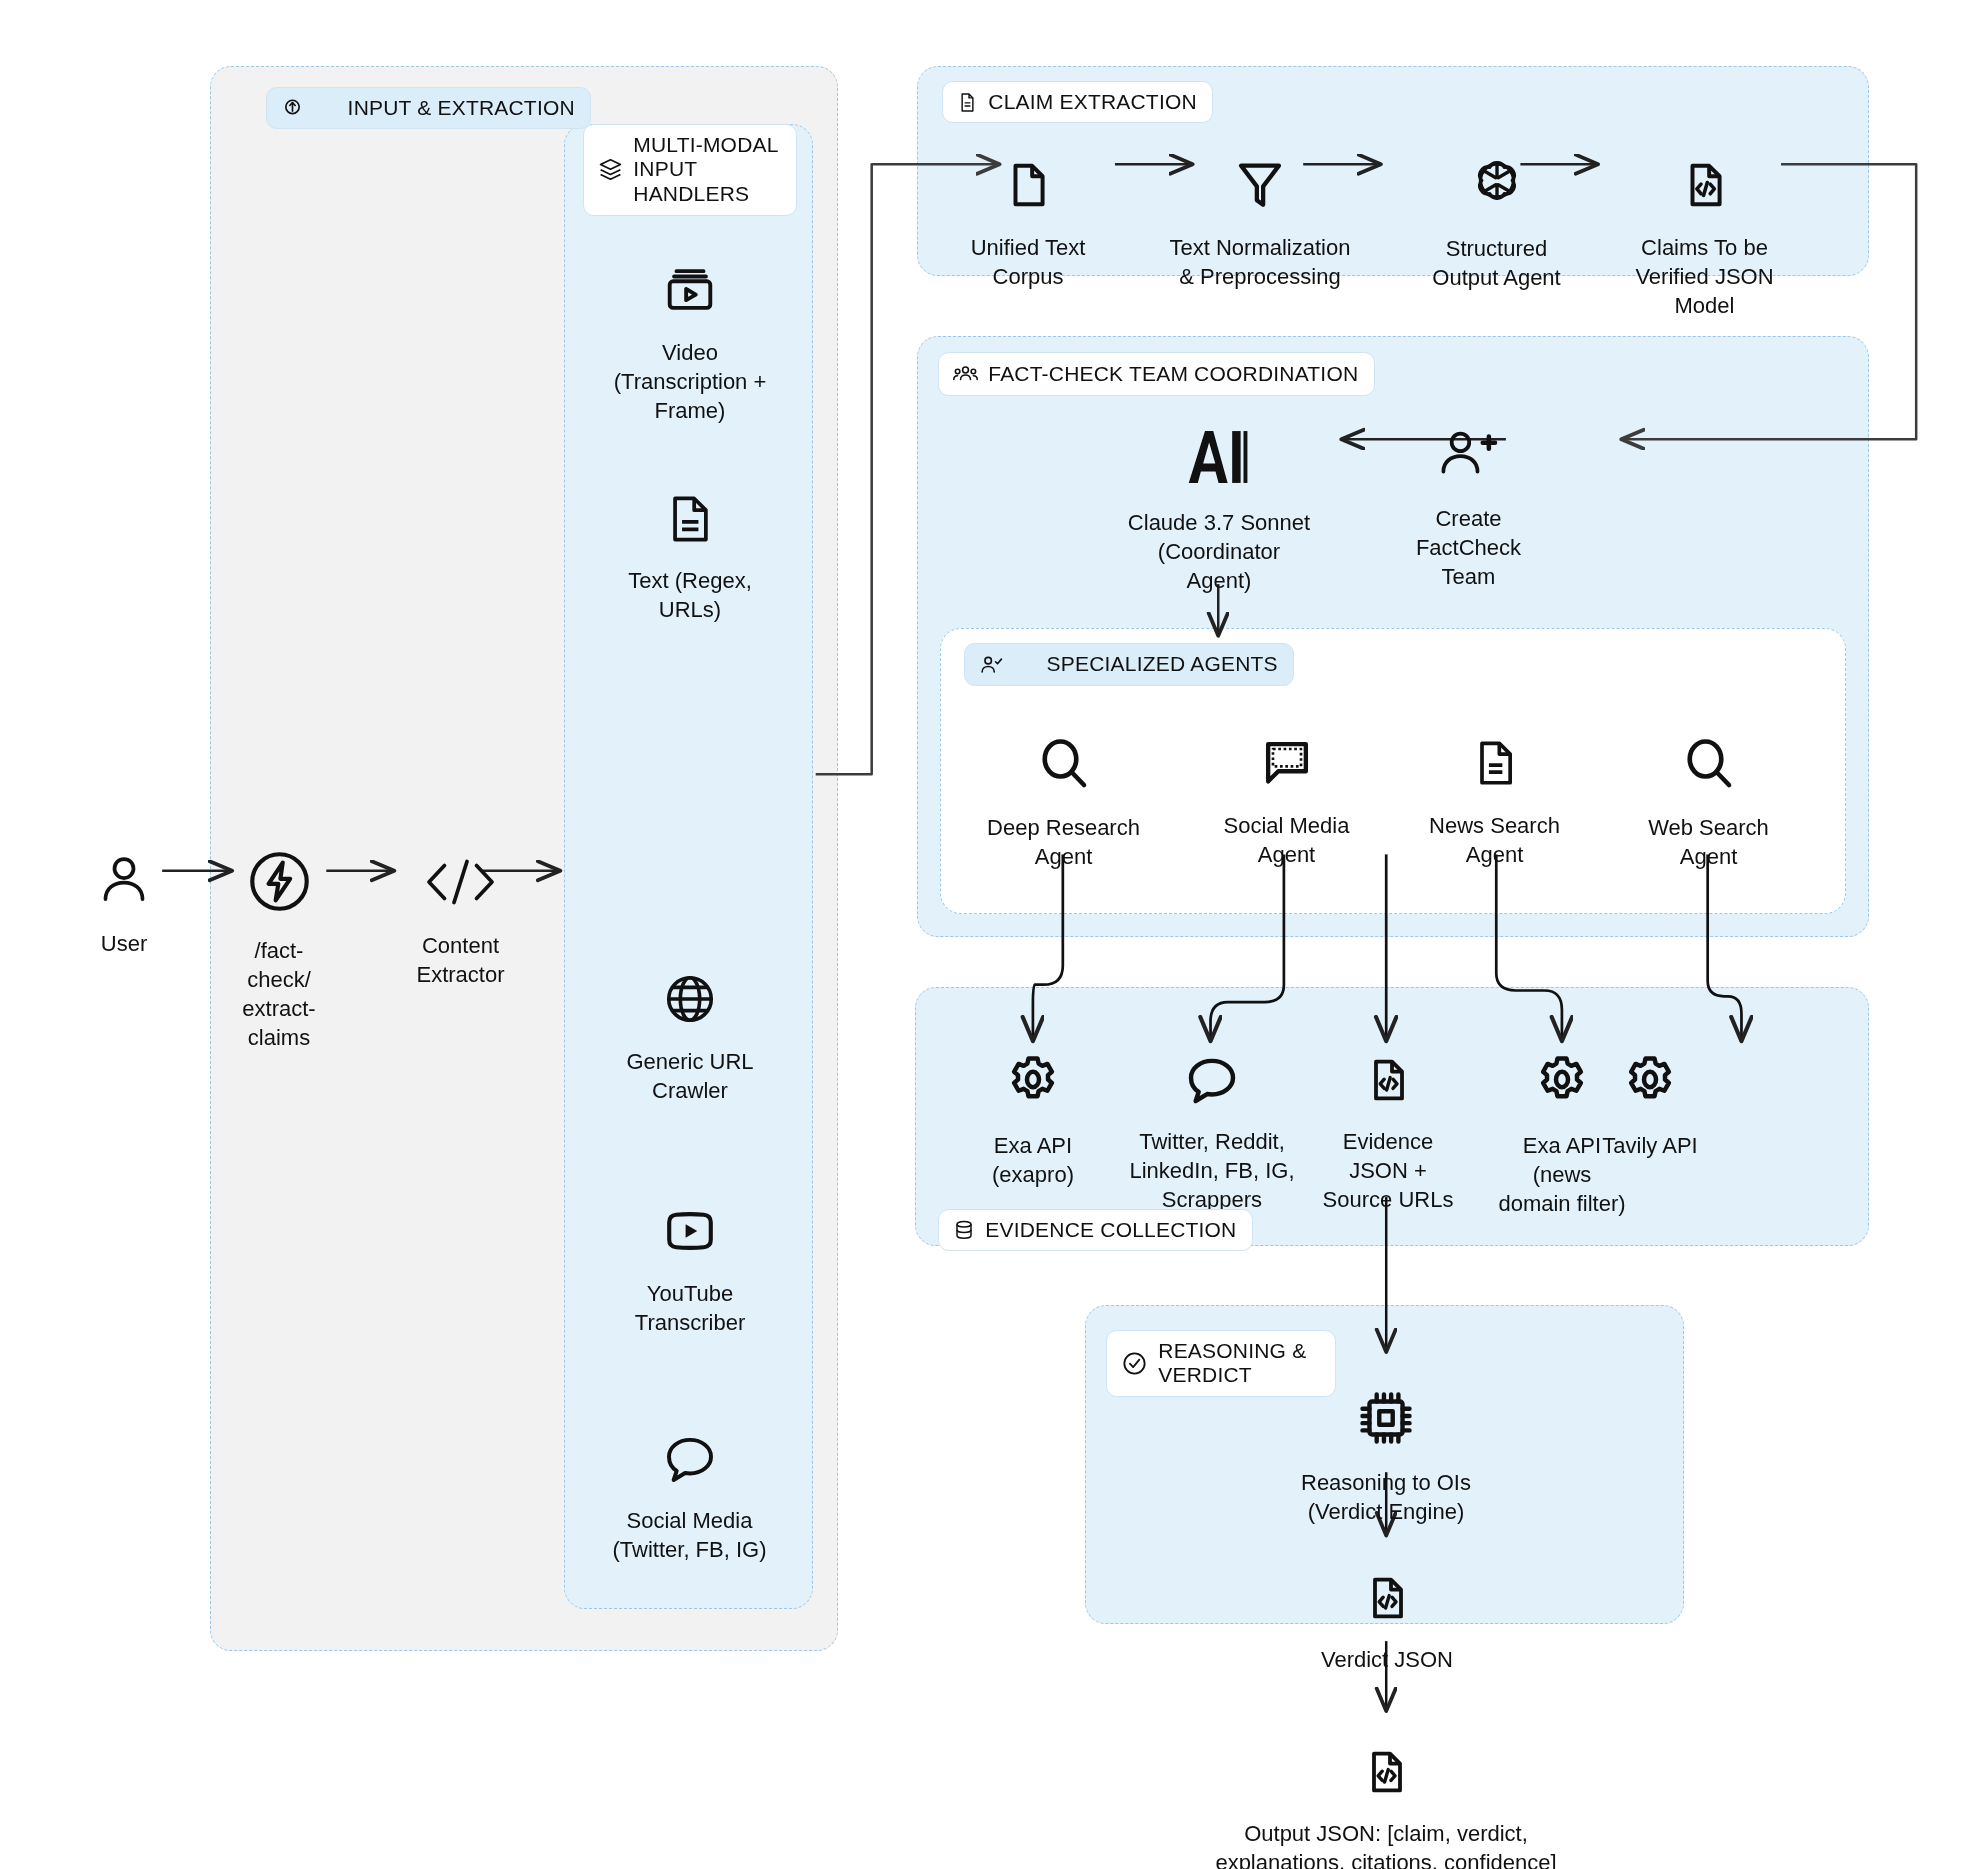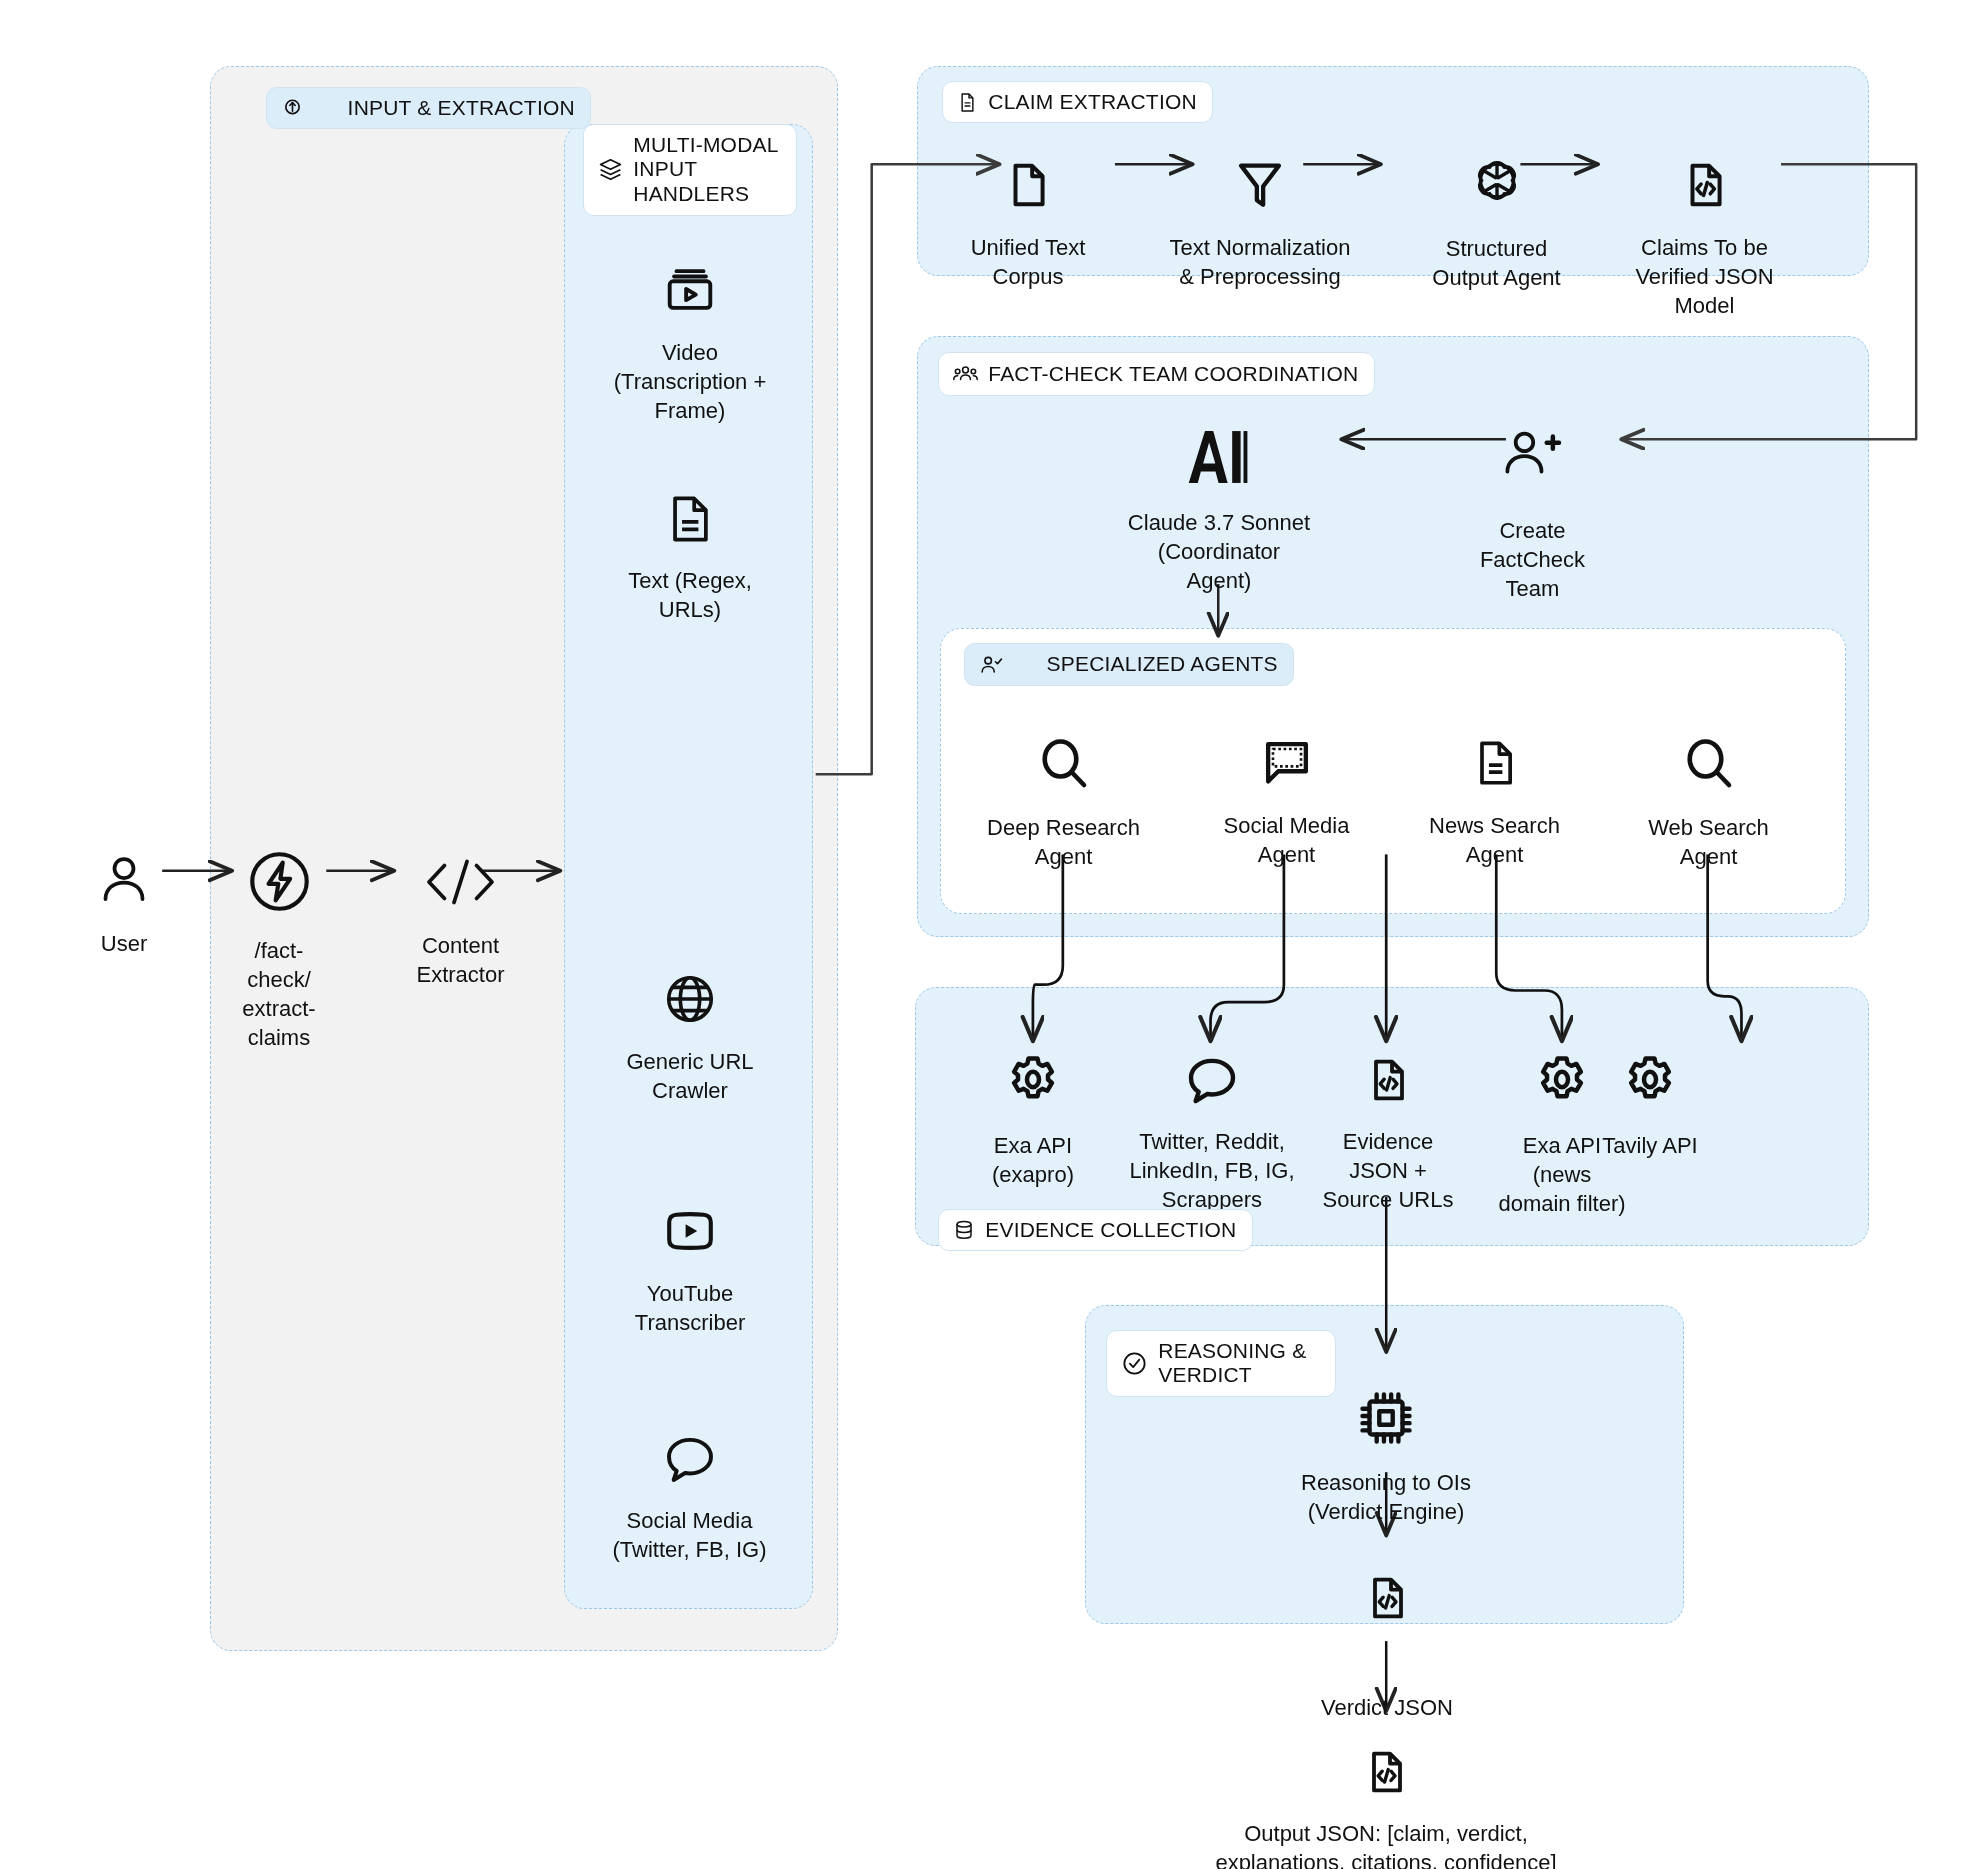--- a/index.html
+++ b/index.html
@@ -343,21 +343,21 @@
         <path d="M10.2 2.4h4.0l7.0 25.2h-4.4l-1.5-5.6H8.2l-1.5 5.6H2.3zM12.2 8.0 9.3 18.1h5.9z"></path>
         <path d="M23.4 2.4h4.1l-0.0 25.2h-4.1z"></path>
         <path d="M28.9 2.4h1.9l0.0 25.2h-1.9z"></path>
       </svg>
     </span>
     <span class="cap">Claude 3.7 Sonnet
 (Coordinator
 Agent)</span>
   </div>
 
-  <div class="node" style="left:1439px; top:394px; width:187px;gap:12px;">
+  <div class="node" style="left:1375px; top:394px; width:187px;">
     <span class="glyph">
       <svg width="71" height="62" viewBox="0 0 30 24" fill="none" stroke="#111" stroke-width="1.6" stroke-linecap="round" stroke-linejoin="round">
         <circle cx="11.6" cy="7.1" r="3.7"></circle>
         <path d="M4.4 19.4c0-4 3.2-6.5 7.2-6.5s7.2 2.5 7.2 6.5"></path>
         <path d="M23.6 4.6v5.2M21 7.2h5.2" stroke-width="1.9"></path>
       </svg>
     </span>
     <span class="cap">Create
 FactCheck
 Team</span>
@@ -475,21 +475,21 @@
         <path d="M8.4 5.6V2.9M11.2 5.6V2.9M14 5.6V2.9M16.8 5.6V2.9"></path>
         <path d="M8.4 18.4v2.7M11.2 18.4v2.7M14 18.4v2.7M16.8 18.4v2.7"></path>
         <path d="M5.6 8.4H2.9M5.6 11.2H2.9M5.6 14H2.9M5.6 16.8H2.9"></path>
         <path d="M18.4 8.4h2.7M18.4 11.2h2.7M18.4 14h2.7M18.4 16.8h2.7"></path>
       </svg>
     </span>
     <span class="cap">Reasoning to OIs
 (Verdict Engine)</span>
   </div>
 
-  <div class="node" style="left:1300px; top:1541px; width:174px;gap:48px;">
+  <div class="node" style="left:1300px; top:1541px; width:174px;">
     <span class="glyph">
       <svg width="48" height="56" viewBox="0 0 24 24" fill="none" stroke="#111" stroke-width="1.9" stroke-linejoin="round">
         <path d="M6 2.8h8l5 5v13.4H6z"></path>
           <path d="M14 2.8v5h5"></path>
         <path d="M10.1 11.6 8.1 13.9l2 2.3" stroke-width="1.7" stroke-linecap="round"></path>
         <path d="M14.5 11.6l2 2.3-2 2.3" stroke-width="1.7" stroke-linecap="round"></path>
         <path d="M13.1 10.8 11.3 17" stroke-width="1.7" stroke-linecap="round"></path>
       </svg>
     </span>
     <span class="cap">Verdict JSON</span>

